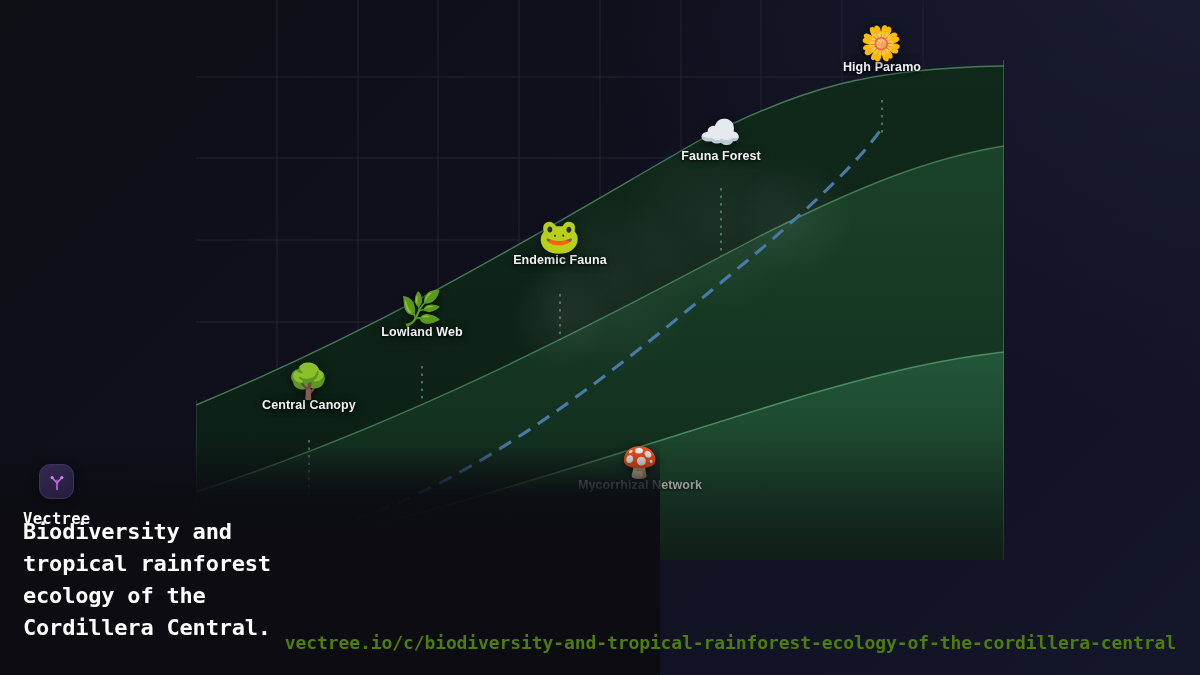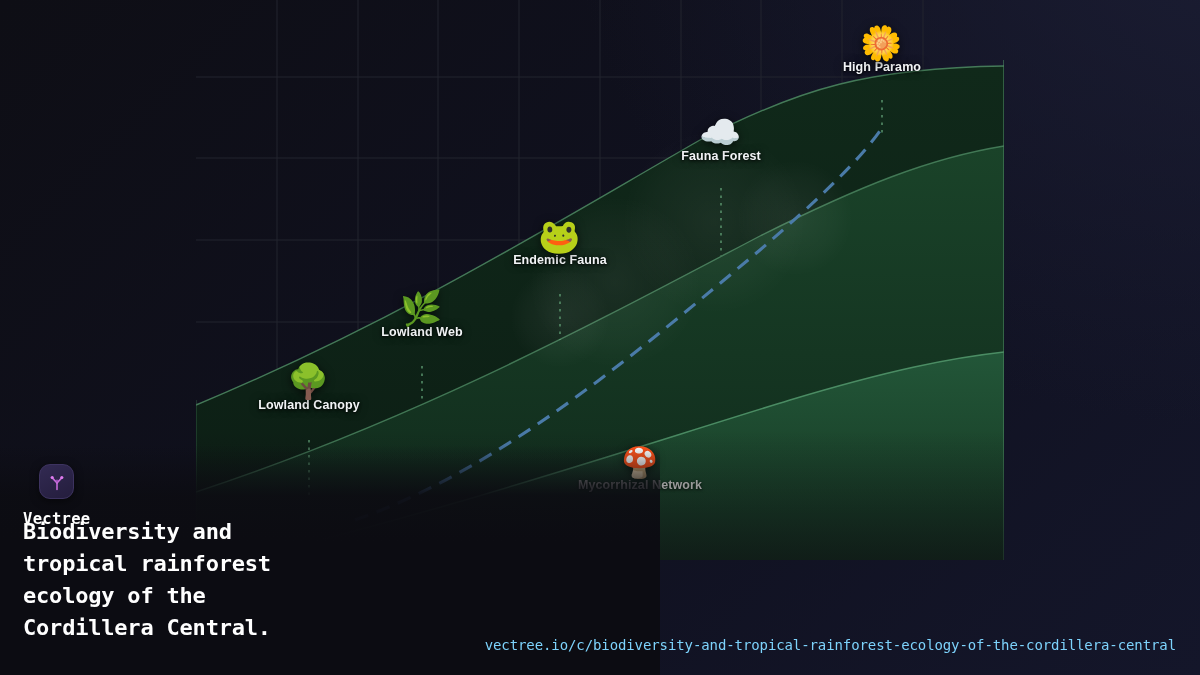--- a/index.html
+++ b/index.html
@@ -59,21 +59,21 @@
   }
   #headline {
     position:absolute; left:23px; top:516px; width:600px;
     font-family:"DejaVu Sans Mono","Liberation Mono",monospace;
     font-size:22px; font-weight:bold; line-height:32px;
     color:#ffffff; letter-spacing:-.2px; white-space:pre-line;
   }
   #url-bar {
     position:absolute; right:24px; bottom:22px;
     font-family:"DejaVu Sans Mono","Liberation Mono",monospace;
-    font-size:14px; color:#7dd3fc; letter-spacing:-.1px;
+    font-size:18px; color:#4d7c0f; letter-spacing:-.1px;font-weight:bold;
   }
 </style>
 </head>
 <body>
 
 <div id="chart-area">
 
   <svg class="svg-layer" viewBox="0 0 1200 675" preserveAspectRatio="none">
     <defs>
       <linearGradient id="gBand1" x1="0" y1="0" x2="0" y2="1">
@@ -150,21 +150,21 @@
         <line x1="721" y1="188" x2="721" y2="256"></line>
         <line x1="882" y1="100" x2="882" y2="134"></line>
       </g>
 
       <rect x="0" y="430" width="1200" height="245" fill="url(#fadeBottom)"></rect>
     </g>
   </svg>
 
   <div class="node" style="left:309px; top:364px;">
     <span class="glyph">🌳</span>
-    <span class="nlabel">Lowland Canopy</span>
+    <span class="nlabel">Central Canopy</span>
   </div>
 
   <div class="node" style="left:422px; top:291px;">
     <span class="glyph">🌿</span>
     <span class="nlabel">Lowland Web</span>
   </div>
 
   <div class="node" style="left:560px; top:219px;">
     <span class="glyph">🐸</span>
     <span class="nlabel">Endemic Fauna</span>

